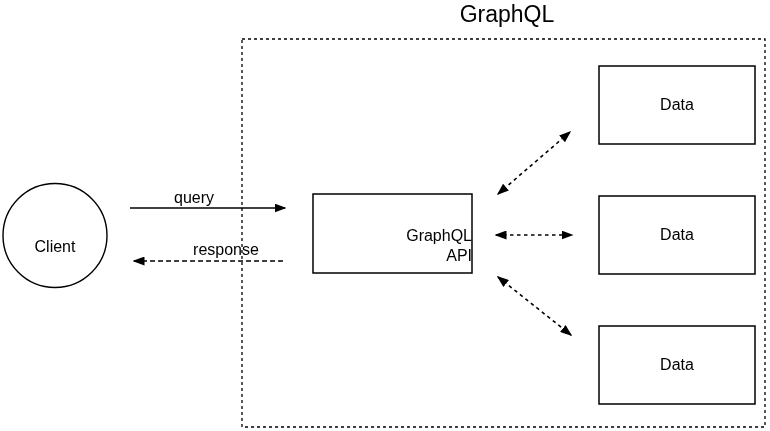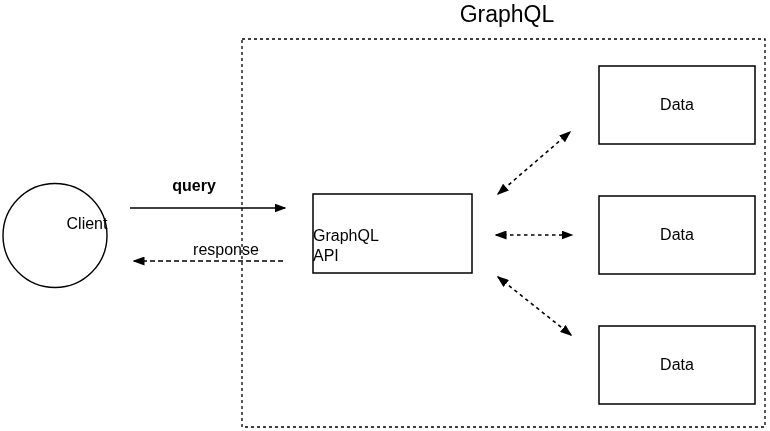--- a/index.html
+++ b/index.html
@@ -30,21 +30,21 @@
   .ellipse { stroke-width: 1.4; }
   .container-border { stroke-width: 1.3; stroke-dasharray: 3 3; }
   .edge { fill: none; stroke: currentColor; stroke-width: 1.6; }
   .edge.dashed { stroke-dasharray: 3.5 3.5; }
   .edge.dashed-long { stroke-dasharray: 5 3; }
   .label {
     position: absolute;
     color: var(--text-color);
     font-size: 16px;
     line-height: 20px;
-    text-align: left;
+    text-align: right;
     white-space: pre-line;
   }
   .label.point {               
     transform: translate(-50%, -50%);
     white-space: nowrap;
   }
   .label.title {
     font-size: 23px;
     line-height: 26px;
   }
@@ -80,23 +80,23 @@
 
     <line x1="283" y1="261" x2="134" y2="261" class="edge dashed-long" marker-end="url(#arrow)"></line>
 
     <line x1="498" y1="194" x2="570" y2="132" class="edge dashed" marker-start="url(#arrow)" marker-end="url(#arrow)"></line>
     <line x1="496" y1="235" x2="572" y2="235" class="edge dashed" marker-start="url(#arrow)" marker-end="url(#arrow)"></line>
     <line x1="498" y1="277" x2="571" y2="335" class="edge dashed" marker-start="url(#arrow)" marker-end="url(#arrow)"></line>
   </svg>
 
   <div class="label title point" style="left:507px; top:14px;">GraphQL</div>
 
-  <div class="label point" style="left:55px; top:224px;margin-left:32px;">Client</div>
+  <div class="label point" style="left:55px; top:247px;">Client</div>
 
-  <div class="label point" style="left:194px; top:186px;font-weight:bold;">query</div>
+  <div class="label point" style="left:194px; top:198px;">query</div>
 
   <div class="label point" style="left:226px; top:250px;">response</div>
 
   <div class="label" style="left:313px; top:226px; width:159px;">GraphQL
 API</div>
 
   <div class="label boxfill" style="left:599px; top:66px; width:156px; height:78px;">Data</div>
 
   <div class="label boxfill" style="left:599px; top:196px; width:156px; height:78px;">Data</div>
 

